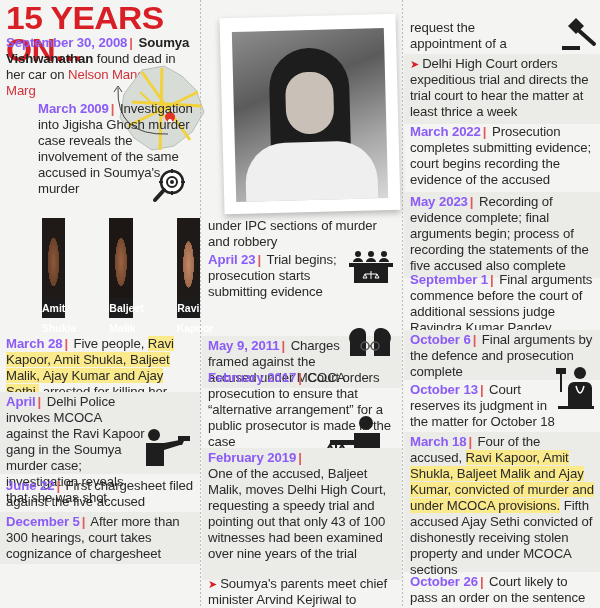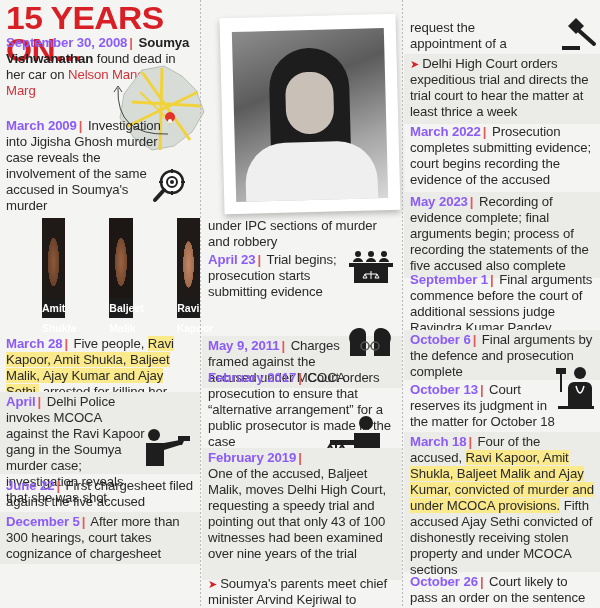--- a/index.html
+++ b/index.html
@@ -62,21 +62,21 @@
     <svg class="map" viewBox="0 0 96 92">
       <path d="M30 8 L52 4 L70 14 L84 28 L92 50 L80 70 L62 84 L40 88 L22 76 L8 56 L12 32 Z" fill="#d8dcd6" stroke="#b8beb6" stroke-width="1"></path>
       <path d="M20 40 L90 44 M50 6 L48 88 M16 64 L86 30 M30 10 L78 78" stroke="#f2d23a" stroke-width="3" fill="none"></path>
       <path d="M28 30 Q60 60 58 62" stroke="#f2d23a" stroke-width="2" fill="none"></path>
       <path d="M6 26 Q4 74 56 72" stroke="#444" stroke-width="1" fill="none"></path>
       <path d="M2 30 L6 24 L10 30" stroke="#444" stroke-width="1" fill="none"></path>
       <path d="M58 60 a5 5 0 1 1 0.1 0 L57 72 Z" fill="#e0352b"></path>
       <circle cx="58" cy="59" r="2" fill="#fff"></circle>
     </svg>
 
-    <div class="entry" style="top:118px; width:170px;">
+    <div class="entry" style="top:101px; width:170px;margin-left:32px;">
       <span class="date">March 2009</span><span class="sep">|</span>
       <span>Investigation into Jigisha Ghosh murder case reveals the involvement of the same accused in Soumya's murder</span>
     </div>
 
     <svg class="icon" style="left:152px; top:168px;" width="36" height="36" viewBox="0 0 36 36">
       <circle cx="20" cy="14" r="11" fill="#fff" stroke="#222" stroke-width="2.5"></circle>
       <circle cx="20" cy="14" r="5" fill="none" stroke="#222" stroke-width="2"></circle>
       <circle cx="20" cy="14" r="2" fill="#222"></circle>
       <path d="M20 1 V5 M20 23 V27 M7 14 H11 M29 14 H33" stroke="#222" stroke-width="2"></path>
       <path d="M12 22 L3 32" stroke="#222" stroke-width="4" stroke-linecap="round"></path>

